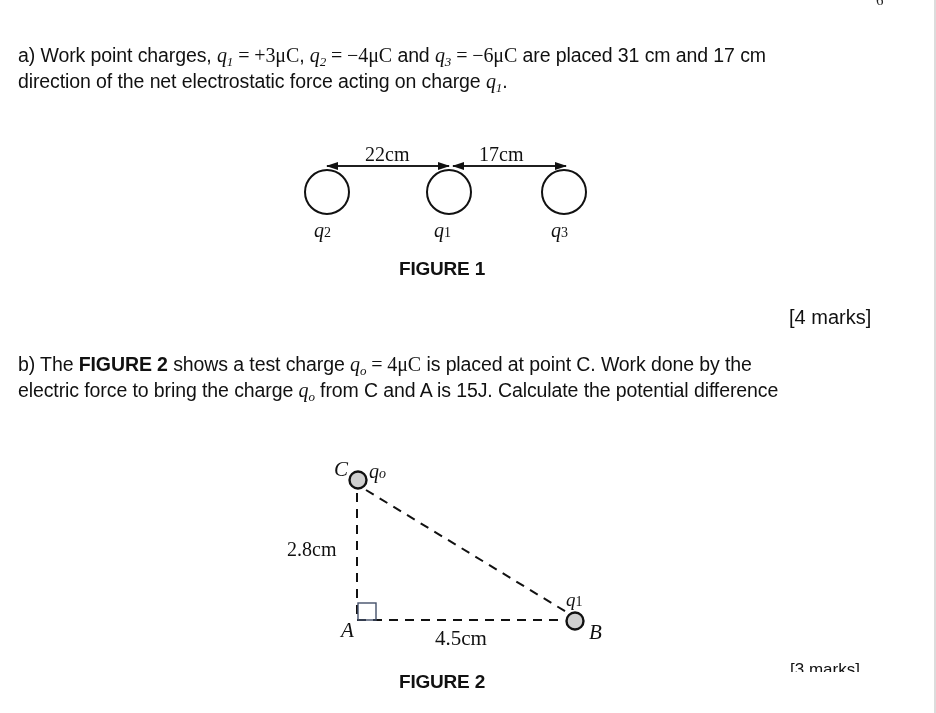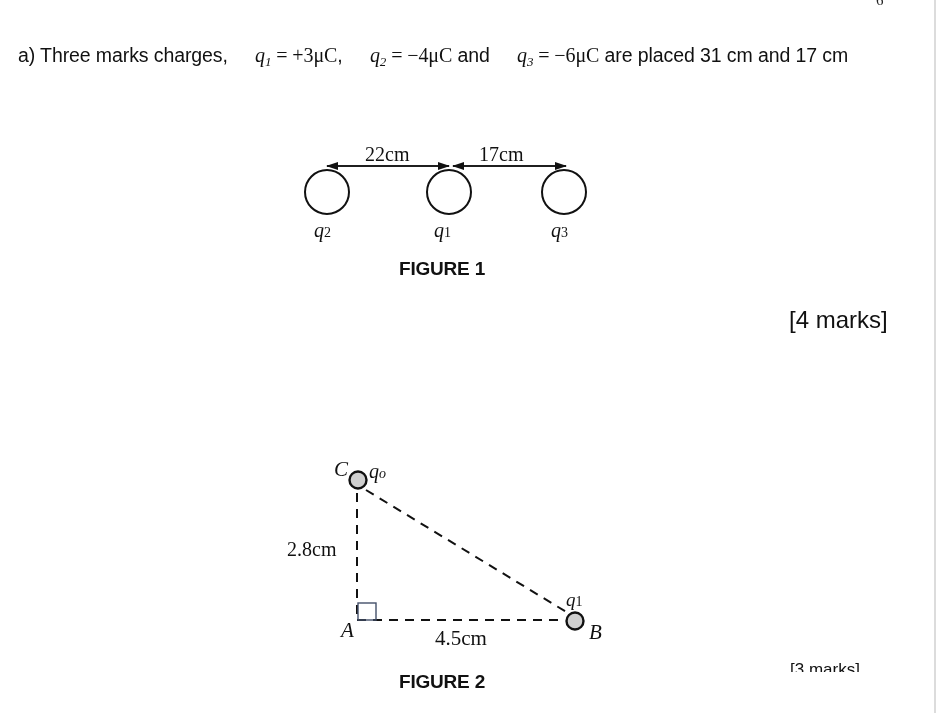--- a/index.html
+++ b/index.html
@@ -37,42 +37,41 @@
       width: 880px;
       font-size: 19.5px;
       line-height: 26px;
       letter-spacing: -0.1px;
     }
     .para b { font-weight: bold; }
     .math {
       font-family: "Liberation Serif", serif;
       font-style: italic;
       font-size: 20px;
-      margin-left: 22px;
     }
     .math .up { font-style: normal; }
     .math sub {
       font-size: 13px;
       font-style: italic;
       vertical-align: -4px;
       line-height: 0;
     }
     #part-a { top: 42px; }
     #part-b { top: 351px; }
     .fig-caption {
       position: absolute;
       font-weight: bold;
       font-size: 19px;
       letter-spacing: -0.2px;
     }
     #fig1-caption { left: 399px; top: 258px; }
     #fig2-caption { left: 399px; top: 671px; }
     .marks {
       position: absolute;
-      font-size: 24px;
+      font-size: 20px;
     }
     #marks-a { left: 789px; top: 306px; }
     #marks-b-partial {
       left: 790px;
       top: 660px;
       font-size: 17px;
       height: 12px;
       overflow: hidden;
     }
     svg text.serif {
@@ -80,21 +79,22 @@
     }
     .fig { position: absolute; left: 0; top: 0; }
   </style>
 </head>
 <body>
 
 <div class="page-edge"></div>
 <div class="page-number">6</div>
 
 <div class="para" id="part-a">
-  <div><span>a)</span> <span>Three marks charges, </span><span class="math"><span>q</span><sub>1</sub><span class="up"> = +3μC</span></span><span>, </span><span class="math"><span>q</span><sub>2</sub><span class="up"> = −4μC</span></span><span> and </span><span class="math"><span>q</span><sub>3</sub><span class="up"> = −6μC</span></span><span> are placed 31 cm and 17 cm</span></div>
+  <div><span>a)</span> <span>Work point charges, </span><span class="math"><span>q</span><sub>1</sub><span class="up"> = +3μC</span></span><span>, </span><span class="math"><span>q</span><sub>2</sub><span class="up"> = −4μC</span></span><span> and </span><span class="math"><span>q</span><sub>3</sub><span class="up"> = −6μC</span></span><span> are placed 31 cm and 17 cm</span></div>
+  <div><span>direction of the net electrostatic force acting on charge </span><span class="math"><span>q</span><sub>1</sub></span><span>.</span></div>
 </div>
 
 <svg class="fig" width="936" height="713">
   <defs>
     <marker id="arrowhead" markerWidth="12" markerHeight="8" refX="11" refY="4" orient="auto" markerUnits="userSpaceOnUse">
       <path d="M0,0 L12,4 L0,8 Z" fill="#111"></path>
     </marker>
   </defs>
 
   <line x1="327" y1="166" x2="449" y2="166" stroke="#111" stroke-width="1.6" marker-end="url(#arrowhead)"></line>
@@ -113,20 +113,22 @@
   <text class="serif" x="314" y="237" font-size="20" font-style="italic" fill="#111"><tspan>q</tspan><tspan font-size="14" font-style="normal" dy="0">2</tspan></text>
   <text class="serif" x="434" y="237" font-size="20" font-style="italic" fill="#111"><tspan>q</tspan><tspan font-size="14" font-style="normal">1</tspan></text>
   <text class="serif" x="551" y="237" font-size="20" font-style="italic" fill="#111"><tspan>q</tspan><tspan font-size="14" font-style="normal">3</tspan></text>
 </svg>
 
 <div class="fig-caption" id="fig1-caption">FIGURE 1</div>
 
 <div class="marks" id="marks-a">[4 marks]</div>
 
 <div class="para" id="part-b">
+  <div><span>b)</span><span> The </span><b>FIGURE 2</b><span> shows a test charge </span><span class="math"><span>q</span><sub>o</sub><span class="up"> = 4μC</span></span><span> is placed at point C. Work done by the</span></div>
+  <div><span>electric force to bring the charge </span><span class="math"><span>q</span><sub>o</sub></span><span> from C and A is 15J. Calculate the potential difference</span></div>
 </div>
 
 <svg class="fig" width="936" height="713">
 
   <line x1="357" y1="493" x2="357" y2="620" stroke="#111" stroke-width="2" stroke-dasharray="9,7"></line>
 
   <line x1="357" y1="620" x2="565" y2="620" stroke="#111" stroke-width="2" stroke-dasharray="9,7"></line>
 
   <line x1="366" y1="490" x2="568" y2="613" stroke="#111" stroke-width="2" stroke-dasharray="9,7"></line>
 

